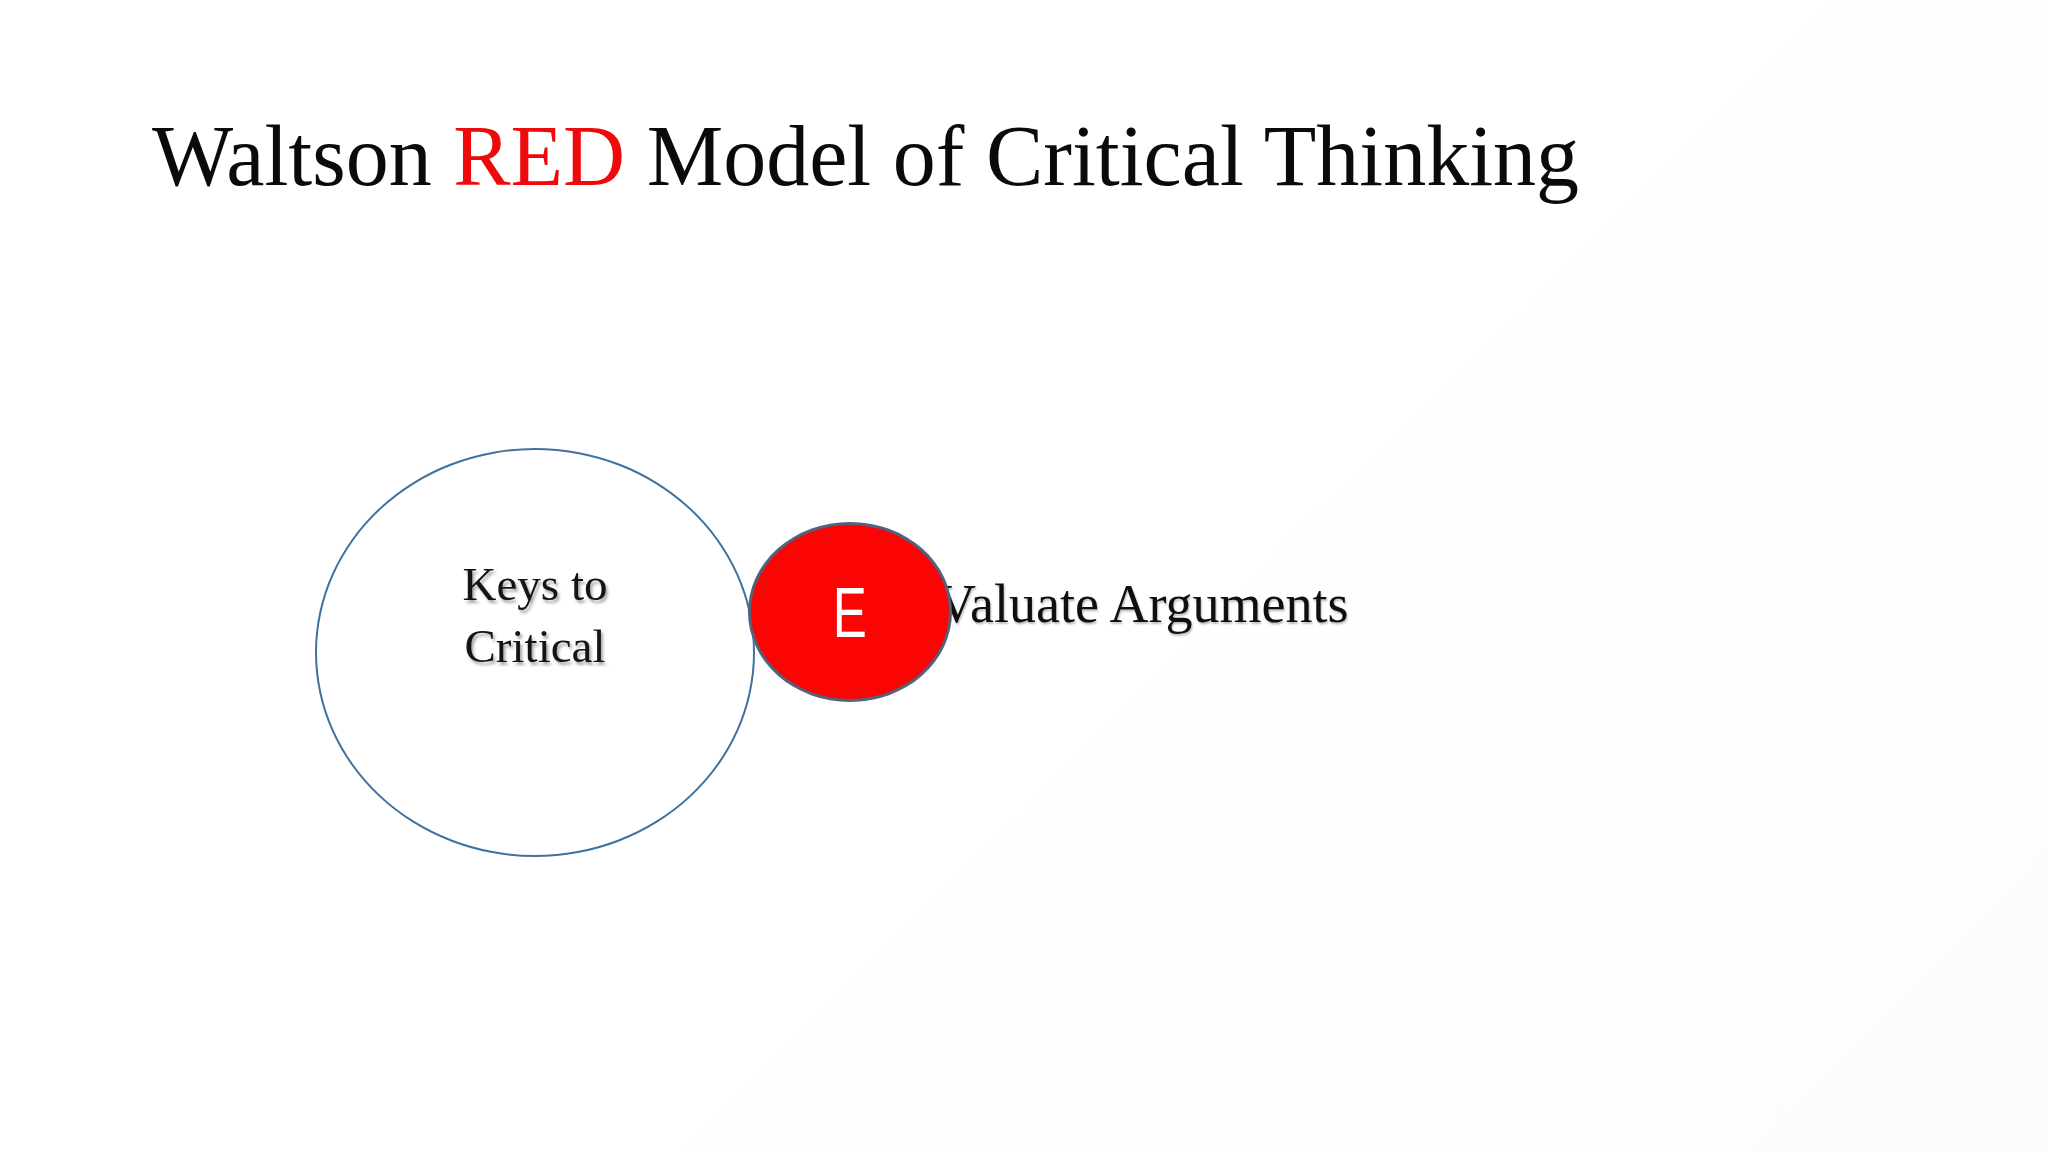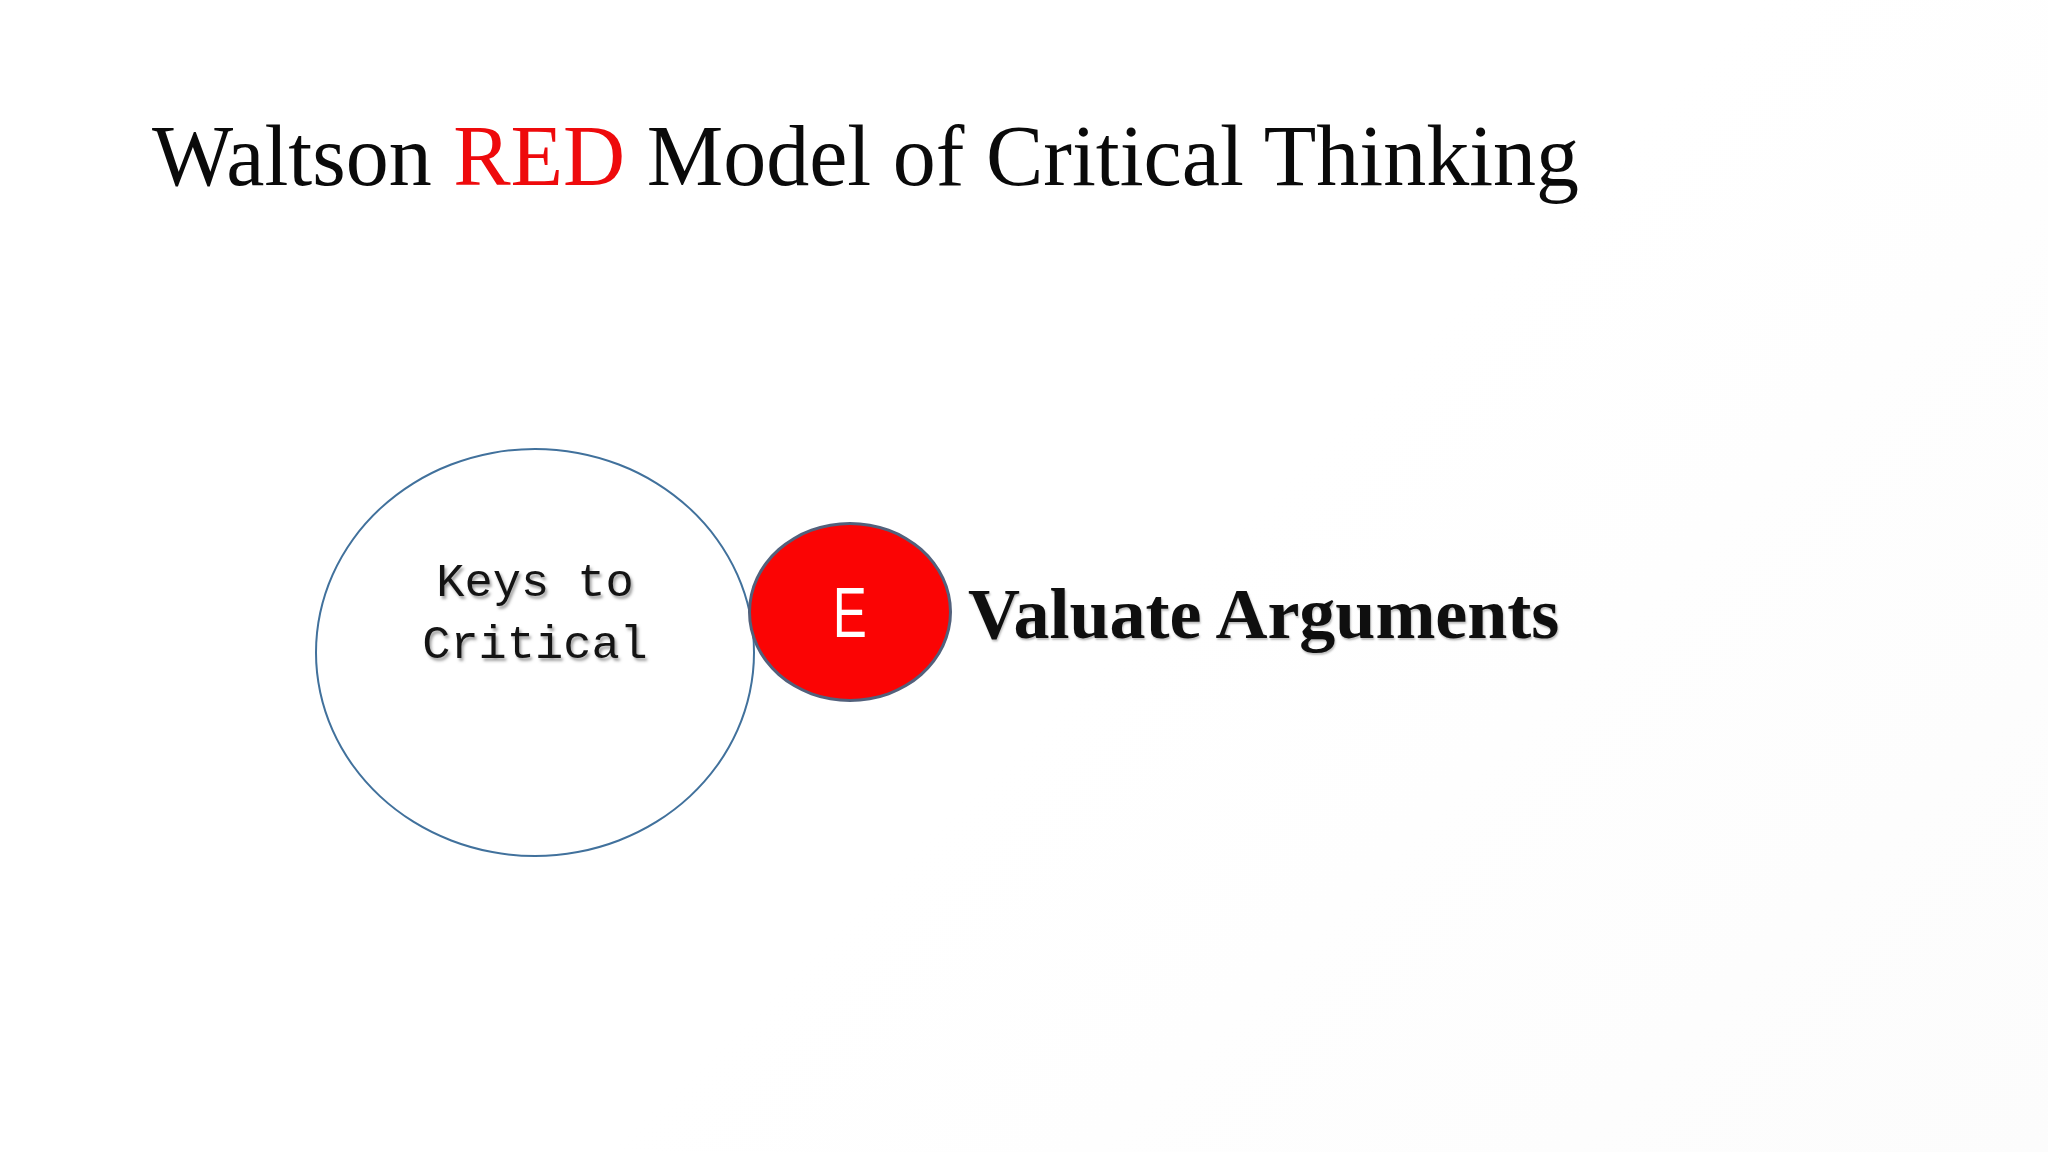--- a/index.html
+++ b/index.html
@@ -48,21 +48,20 @@
   .keys-label {
     position: absolute;
     left: 315px;
     top: 553px;
     width: 440px;
     text-align: center;
     font-size: 47px;
     line-height: 62px;
     color: #141414;
     text-shadow: 2px 3px 3px rgba(90, 90, 90, 0.55);
-    font-family: Liberation Mono, monospace;
   }
 
   
   .red-node {
     position: absolute;
     left: 748px;
     top: 522px;
     width: 204px;
     height: 180px;
     box-sizing: border-box;
@@ -78,27 +77,26 @@
     color: #ffffff;
     font-family: "Liberation Sans", "DejaVu Sans", sans-serif;
     font-size: 71px;
     line-height: 1;
     transform: scaleX(0.72);
   }
 
   
   .node-caption {
     position: absolute;
-    left: 968px;
+    left: 937px;
     top: 573px;
-    font-size: 72px;
+    font-size: 54px;
     color: #0f0f0f;
     white-space: nowrap;
     text-shadow: 1px 2px 2px rgba(110, 110, 110, 0.45);
-    font-weight: bold;
   }
 </style>
 </head>
 <body>
 
 <div class="slide">
 
   <h1 class="title"><span>Waltson </span><span class="red-word">RED</span><span> Model of Critical Thinking</span></h1>
 
   <div class="keys-circle"></div>

